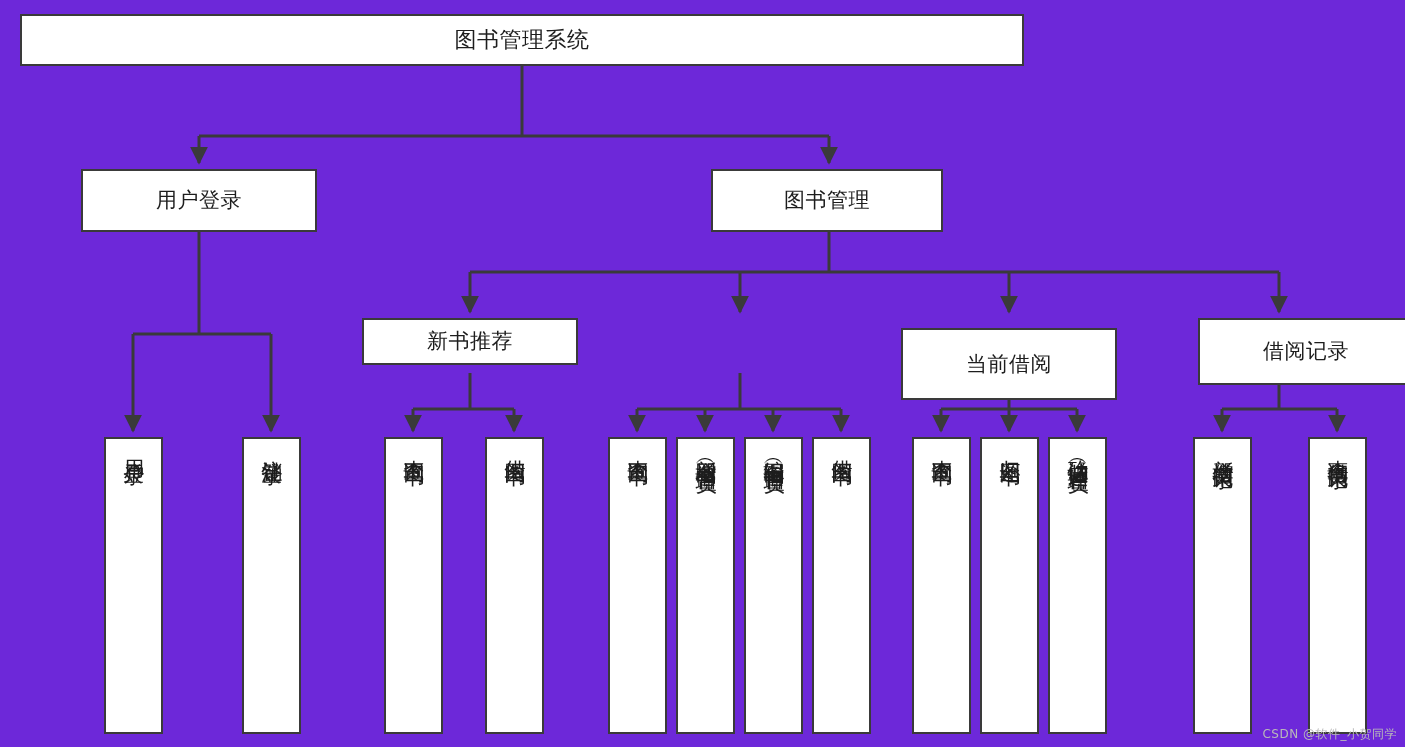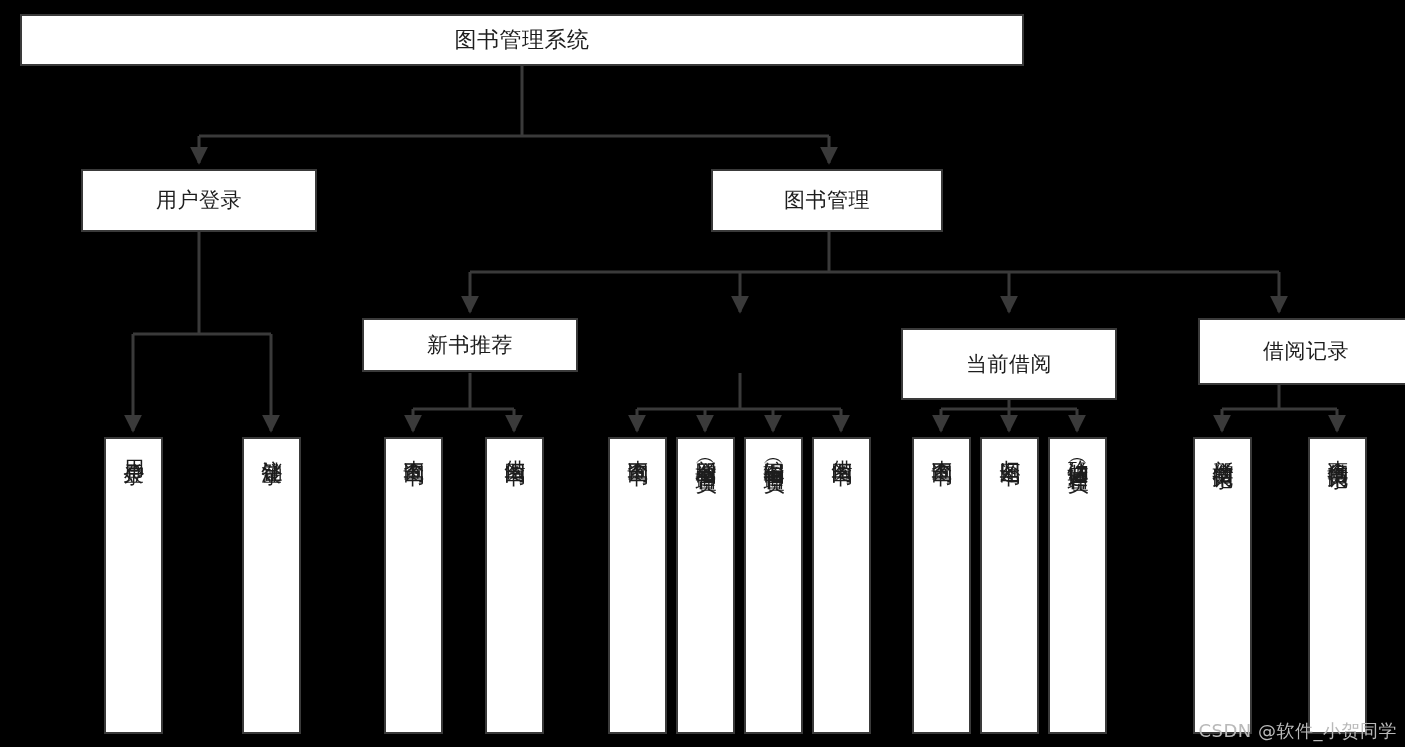--- a/index.html
+++ b/index.html
@@ -7,21 +7,21 @@
     padding: 0;
     background: #ffffff;
   }
   body {
     font-family: "DejaVu Sans", "Liberation Sans", sans-serif;
   }
   #canvas {
     position: relative;
     width: 1405px;
     height: 747px;
-    background: #000000;
+    background: #6d28d9;
     overflow: hidden;
   }
   svg.wires {
     position: absolute;
     left: 0;
     top: 0;
     width: 1405px;
     height: 747px;
     pointer-events: none;
   }
@@ -59,21 +59,21 @@
     text-orientation: upright;
     font-size: 21px;
     line-height: 1.0;
     letter-spacing: 2px;
     white-space: nowrap;
   }
   .watermark {
     position: absolute;
     right: 8px;
     bottom: 4px;
-    font-size: 18px;
+    font-size: 12px;
     color: #b9b9b9;
     z-index: 5;
     white-space: nowrap;
     letter-spacing: 0.5px;
   }
 </style>
 </head>
 <body>
 
 <div id="canvas">
@@ -132,21 +132,21 @@
     <span class="label">图书管理系统</span>
   </div>
 
   <div class="node h-node" style="left:81px; top:169px; width:236px; height:63px;">
     <span class="label">用户登录</span>
   </div>
   <div class="node h-node" style="left:711px; top:169px; width:232px; height:63px;">
     <span class="label">图书管理</span>
   </div>
 
-  <div class="node h-node" style="left:362px; top:318px; width:216px; height:54px;">
+  <div class="node h-node" style="left:362px; top:318px; width:216px; height:47px;">
     <span class="label">新书推荐</span>
   </div>
   <div class="node h-node" style="left:901px; top:328px; width:216px; height:72px;">
     <span class="label">当前借阅</span>
   </div>
   <div class="node h-node" style="left:1171px; top:318px; width:216px; height:67px;margin-left:27px;">
     <span class="label">借阅记录</span>
   </div>
 
   <div class="node v-node" style="left:104px; top:437px; width:59px; height:297px;">

